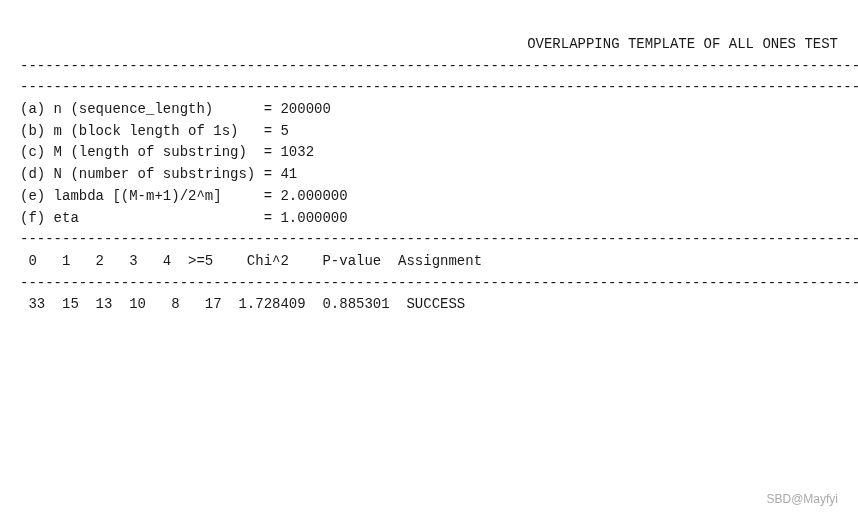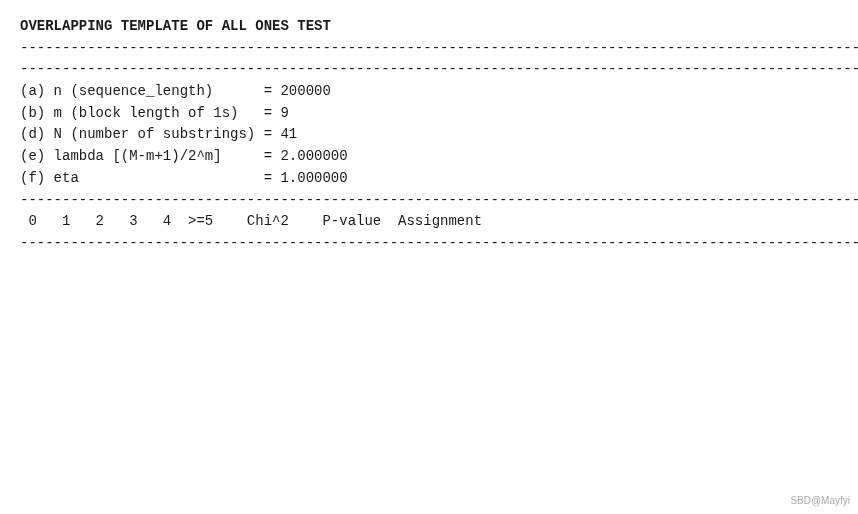--- a/index.html
+++ b/index.html
@@ -22,43 +22,46 @@
     .content-area {
       width: 100%;
     }
 
     .line {
       white-space: pre;
       line-height: 1.55;
     }
 
     .title-line {
-      text-align: left;
-      font-weight: bold;
+      text-align: right;
+      font-weight: normal;
+      margin-top: 18px;
     }
 
     .watermark {
       position: fixed;
       bottom: 8px;
-      right: 8px;
-      font-size: 10px;
+      right: 20px;
+      font-size: 12px;
       color: #aaa;
       font-family: sans-serif;
     }
   </style>
 </head>
 <body>
 
 <div class="content-area">
   <div class="line title-line">OVERLAPPING TEMPLATE OF ALL ONES TEST</div>
   <div class="line">------------------------------------------------------------------------------------------------------------</div>
   <div class="line">------------------------------------------------------------------------------------------------------------</div>
   <div class="line">(a) n (sequence_length)      = 200000</div>
-  <div class="line">(b) m (block length of 1s)   = 9</div>
+  <div class="line">(b) m (block length of 1s)   = 5</div>
+  <div class="line">(c) M (length of substring)  = 1032</div>
   <div class="line">(d) N (number of substrings) = 41</div>
   <div class="line">(e) lambda [(M-m+1)/2^m]     = 2.000000</div>
   <div class="line">(f) eta                      = 1.000000</div>
   <div class="line">------------------------------------------------------------------------------------------------------------</div>
   <div class="line"> 0   1   2   3   4  &gt;=5    Chi^2    P-value  Assignment</div>
   <div class="line">------------------------------------------------------------------------------------------------------------</div>
+  <div class="line"> 33  15  13  10   8   17  1.728409  0.885301  SUCCESS</div>
 </div>
 
 <div class="watermark">SBD@Mayfyi</div>
 
 </body></html>

